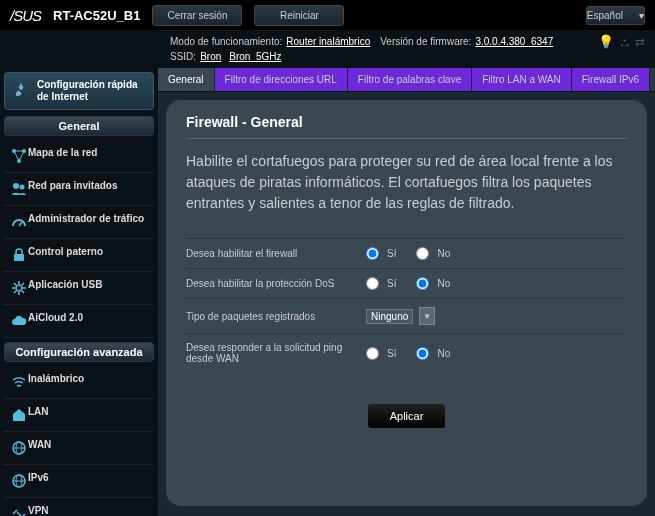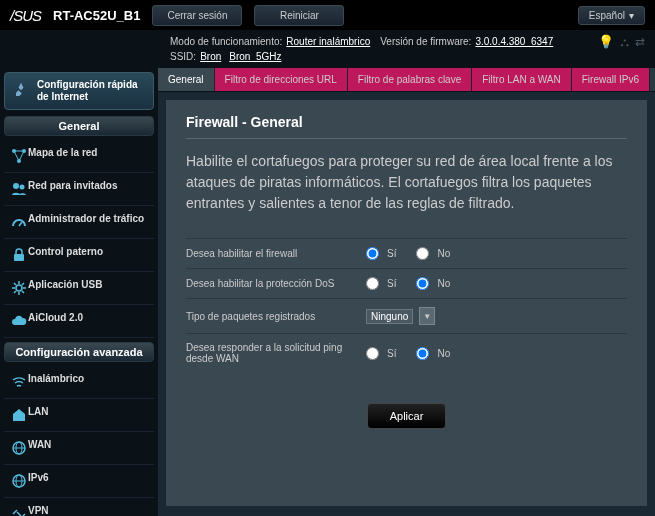--- a/index.html
+++ b/index.html
@@ -2,45 +2,45 @@
 <html><head>
 <meta charset="utf-8">
 <style>
 * { margin: 0; padding: 0; box-sizing: border-box; font-family: Arial, sans-serif; }
 body { background: #1a2833; width: 655px; height: 516px; overflow: hidden; font-size: 11px; color: #ccc; }
 
 .topbar { display: flex; align-items: center; height: 30px; background: #000; padding: 0 10px; gap: 12px; }
 .logo { color: #fff; font-size: 15px; font-weight: normal; font-style: italic; letter-spacing: -1px; }
 .model { color: #fff; font-size: 13px; font-weight: bold; }
 .topbtn { background: linear-gradient(#2a3842,#1a2430); border: 1px solid #3a4852; color: #ccc; padding: 4px 12px; font-size: 10px; border-radius: 3px; cursor: pointer; min-width: 90px; }
-.lang { margin-left: auto; display: flex; align-items: center; gap: 4px; background: linear-gradient(#2a3842,#1a2430); border: 1px solid #3a4852; padding: 3px 10px; border-radius: 3px; color: #ccc; font-size: 10px; cursor: pointer; }
+.lang { margin-left: auto; display: flex; align-items: center; gap: 16px; background: linear-gradient(#2a3842,#1a2430); border: 1px solid #3a4852; padding: 3px 0; border-radius: 3px; color: #ccc; font-size: 10px; cursor: pointer; }
 
 .infobar { background: #0a1218; padding: 4px 10px 6px 170px; font-size: 10px; color: #ccc; }
 .infobar .row { display: flex; align-items: center; gap: 4px; text-align: right; }
 .infobar a { color: #fff; text-decoration: underline; }
 .infobar .icons { margin-left: auto; display: flex; gap: 6px; align-items: center; }
 .bulb { color: #ffcc00; font-size: 13px; }
 .grayicon { color: #4a5862; font-size: 12px; }
 
 .layout { display: flex; height: calc(100% - 60px); }
 
 .sidebar { width: 158px; background: #0a1218; padding: 4px; overflow-y: auto; }
 .quickbox { background: linear-gradient(#2a4a5a,#1a3040); border: 1px solid #3a5a6a; border-radius: 4px; padding: 6px; display: flex; gap: 6px; align-items: center; margin-bottom: 6px; }
 .quickbox .qicon { width: 20px; height: 20px; }
 .quickbox .qtext { color: #fff; font-size: 10px; font-weight: bold; line-height: 1.2; }
 .secthdr { background: linear-gradient(#3a4852,#1a2833); border: 1px solid #2a3842; border-radius: 4px; text-align: center; color: #fff; font-size: 11px; padding: 3px; margin: 4px 0; font-weight: bold; }
 .navitem { display: flex; align-items: flex-start; gap: 0; padding: 7px 6px; color: #ddd; font-size: 10px; font-weight: bold; cursor: pointer; border-bottom: 1px solid #1a2430; }
 .navitem .nicon { width: 18px; height: 18px; display: flex; align-items: center; justify-content: center; }
 
 .main { flex: 1; background: #1a2833; padding: 0; overflow: hidden; }
 .tabs { display: flex; background: #2a3842; border-bottom: 1px solid #0a1218; }
-.tab { padding: 6px 10px; font-size: 10px; color: #ccc; border-right: 1px solid #1a2430; cursor: pointer; background: #be185d; }
+.tab { padding: 6px 10px; font-size: 10px; color: #ccc; border-right: 1px solid #1a2430; cursor: pointer; background: #6d28d9; }
 .tab.active { background: #3a4852; color: #fff; }
 
-.panel { padding: 14px 20px; background: #3a4852; margin: 8px; border-radius: 0; height: calc(100% - 50px); overflow: auto; }
+.panel { padding: 14px 20px; background: #3a4852; margin: 8px; border-radius: 15px; height: calc(100% - 50px); overflow: auto; }
 .ptitle { color: #fff; font-size: 14px; font-weight: bold; border-bottom: 1px solid #5a6872; padding-bottom: 8px; margin-bottom: 12px; }
 .pdesc { font-size: 14px; color: #ccc; line-height: 1.5; margin-bottom: 24px; }
 
 .frow { display: flex; align-items: center; border-top: 1px solid #2a3842; padding: 8px 0; }
 .flabel { width: 180px; font-size: 10px; color: #ccc; }
 .fctrl { flex: 1; display: flex; align-items: center; gap: 6px; font-size: 10px; color: #ccc; }
 .fctrl input[type=radio] { margin: 0 2px 0 8px; }
 .fctrl input[type=radio]:first-child { margin-left: 0; }
 .fctrl label { margin-right: 6px; }
 .sel { background: #4a5862; color: #fff; border: 1px solid #6a7882; padding: 1px 4px; font-size: 10px; }

